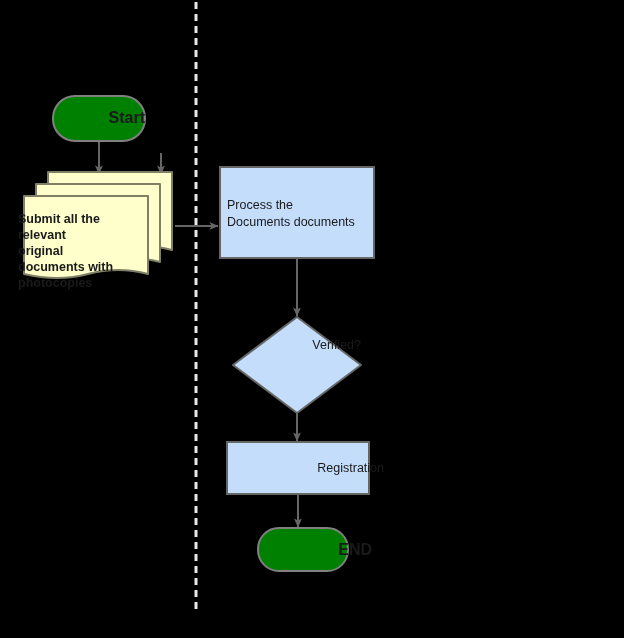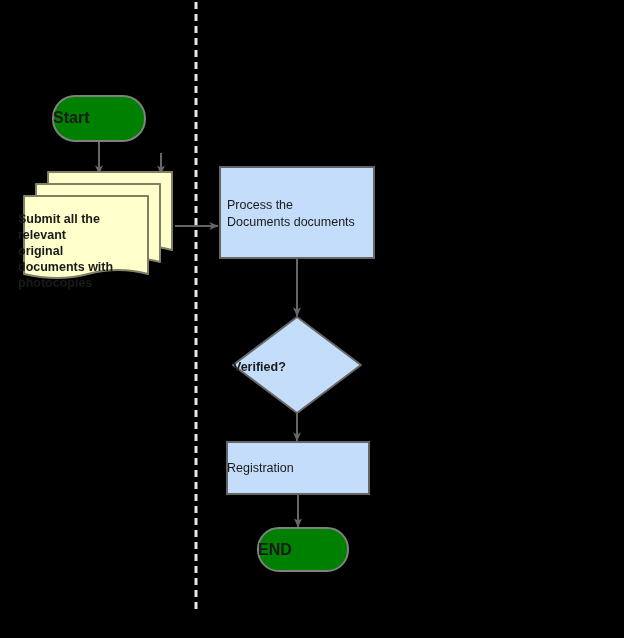--- a/index.html
+++ b/index.html
@@ -38,21 +38,21 @@
     font-size: 12.5px;
     font-weight: normal;
   }
   
   .doc-label {
     font-size: 12.5px;
     font-weight: bold;
     line-height: 16px;
   }
   .centered {
-    text-align: left;
+    text-align: right;
   }
 </style>
 </head>
 <body style="background: rgb(0, 0, 0);">
 
 <div id="root">
   <svg id="canvas" viewBox="0 0 624 638" xmlns="http://www.w3.org/2000/svg">
     <defs>
       <marker id="arrowhead" markerWidth="10" markerHeight="8" refX="8.6" refY="4" orient="auto" markerUnits="userSpaceOnUse">
         <path d="M0,0 L9,4 L0,8 L2.2,4 Z" fill="#666666"></path>
@@ -91,18 +91,18 @@
 
   <div class="node-label doc-label" style="left: 18px; top: 211px; width: 116px; white-space: pre-line;">Submit all the
 relevant
 original
 documents with
 photocopies</div>
 
   <div class="node-label proc-label" style="left: 227px; top: 197px; width: 146px; line-height: 17px; white-space: pre-line;">Process the
 Documents documents</div>
 
-  <div class="node-label proc-label centered" style="left:233px; top:360px; width:128px;font-weight:bold;">Verified?</div>
+  <div class="node-label proc-label centered" style="left:233px; top:338px; width:128px;">Verified?</div>
 
   <div class="node-label proc-label centered" style="left:227px; top:461px; width:157px;">Registration</div>
 
-  <div class="node-label term-label centered" style="left:258px; top:541px; width:90px;">END</div>
+  <div class="node-label term-label centered" style="left:258px; top:541px; width:90px;padding-left:24px;">END</div>
 </div>
 
 </body></html>

